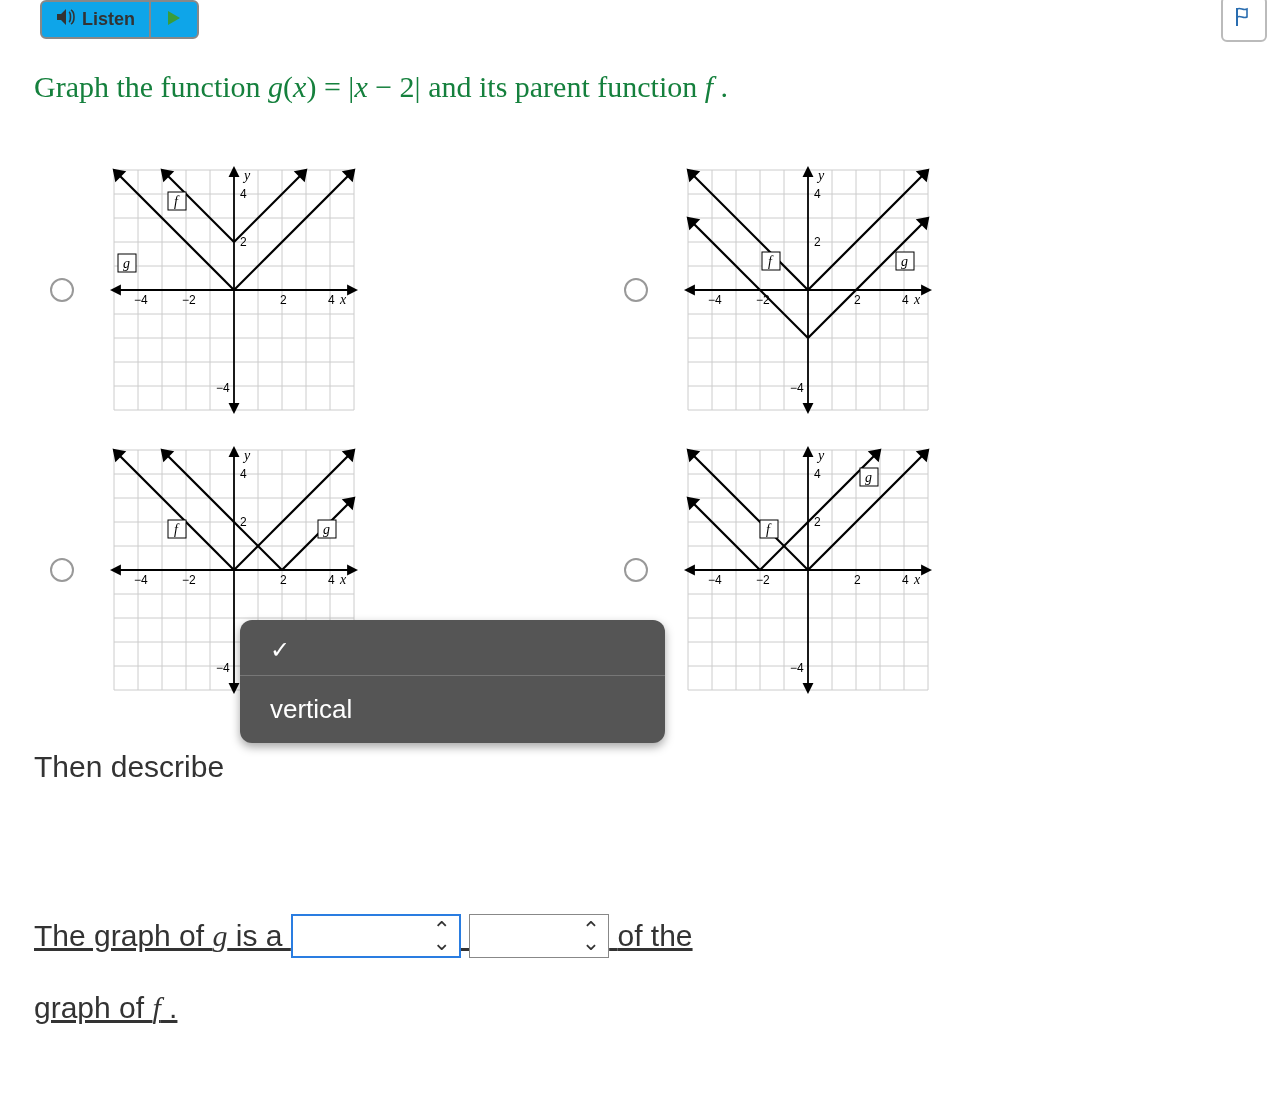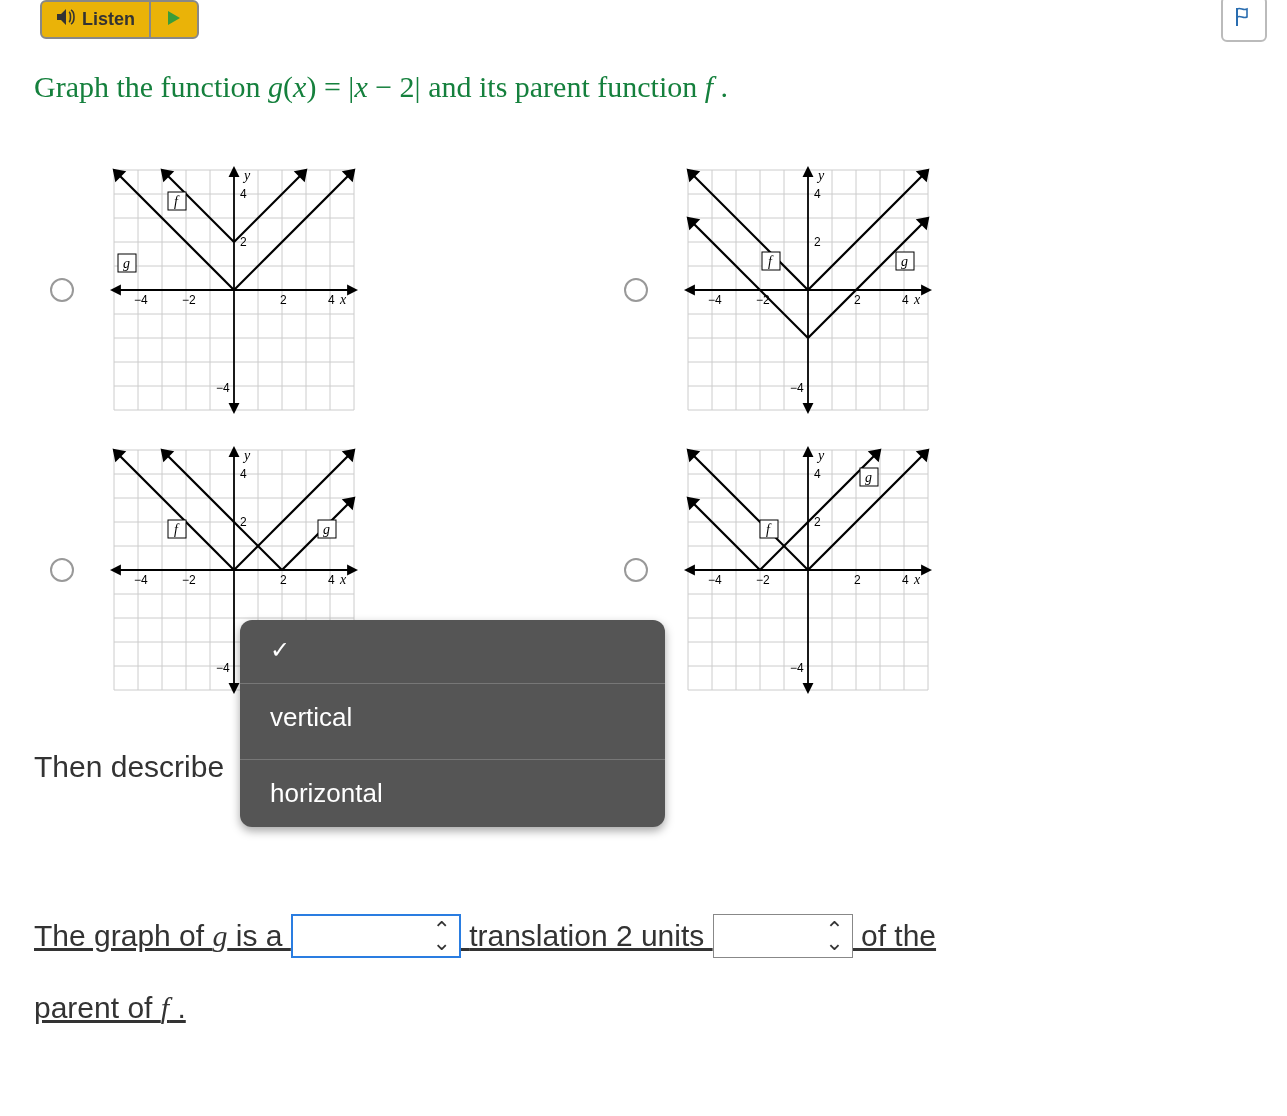--- a/index.html
+++ b/index.html
@@ -17,21 +17,21 @@
   .top-bar {
     position: absolute;
     top: 0; left: 40px; right: 20px;
     height: 40px;
   }
   .listen-group {
     display: inline-flex;
     border: 2px solid #888;
     border-radius: 6px;
     overflow: hidden;
-    background: #eab308;
+    background: #0ea5e9;
   }
   .listen-btn {
     display: inline-flex;
     align-items: center;
     gap: 6px;
     padding: 6px 14px;
     border-right: 2px solid #888;
     font-weight: bold;
     font-size: 18px;
     cursor: pointer;
@@ -103,21 +103,20 @@
     color: #fff;
     font-size: 26px;
     box-shadow: 0 4px 10px rgba(0,0,0,.35);
     z-index: 5;
     overflow: hidden;
   }
   .popup-row {
     padding: 18px 30px;
     border-top: 1px solid #777;
     cursor: pointer;
-    margin-top: 8px;
   }
   .popup-row:first-child { border-top: none; }
   .popup-check {
     padding: 14px 30px 10px;
     border-top: none;
   }
   .check-icon {
     color: #fff;
     font-size: 24px;
   }
@@ -480,36 +479,34 @@
       </div>
     </div>
   </div>
 </div>
 
 <div class="popup">
   <div class="popup-check">
     <span class="check-icon">✓</span>
   </div>
   <div class="popup-row">vertical</div>
-  <div class="popup-row">horizontal</div>
 </div>
 
 <div class="then-describe">Then describe</div>
 
 <div class="sentence">
   <span>The graph of  </span><span class="math-i">g</span><span>  is a </span>
   <span class="dropdown focused">
     <span class="updown">
         <span>⌃</span>
         <span>⌄</span>
       </span>
   </span>
-  <span> translation 2 units </span>
   <span class="dropdown" style="min-width:140px">
     <span class="updown">
         <span>⌃</span>
         <span>⌄</span>
       </span>
   </span>
   <span> of the</span>
   <br>
-  <span>parent of </span><span class="math-i">f</span><span> .</span>
+  <span>graph of </span><span class="math-i">f</span><span> .</span>
 </div>
 
 </body></html>

